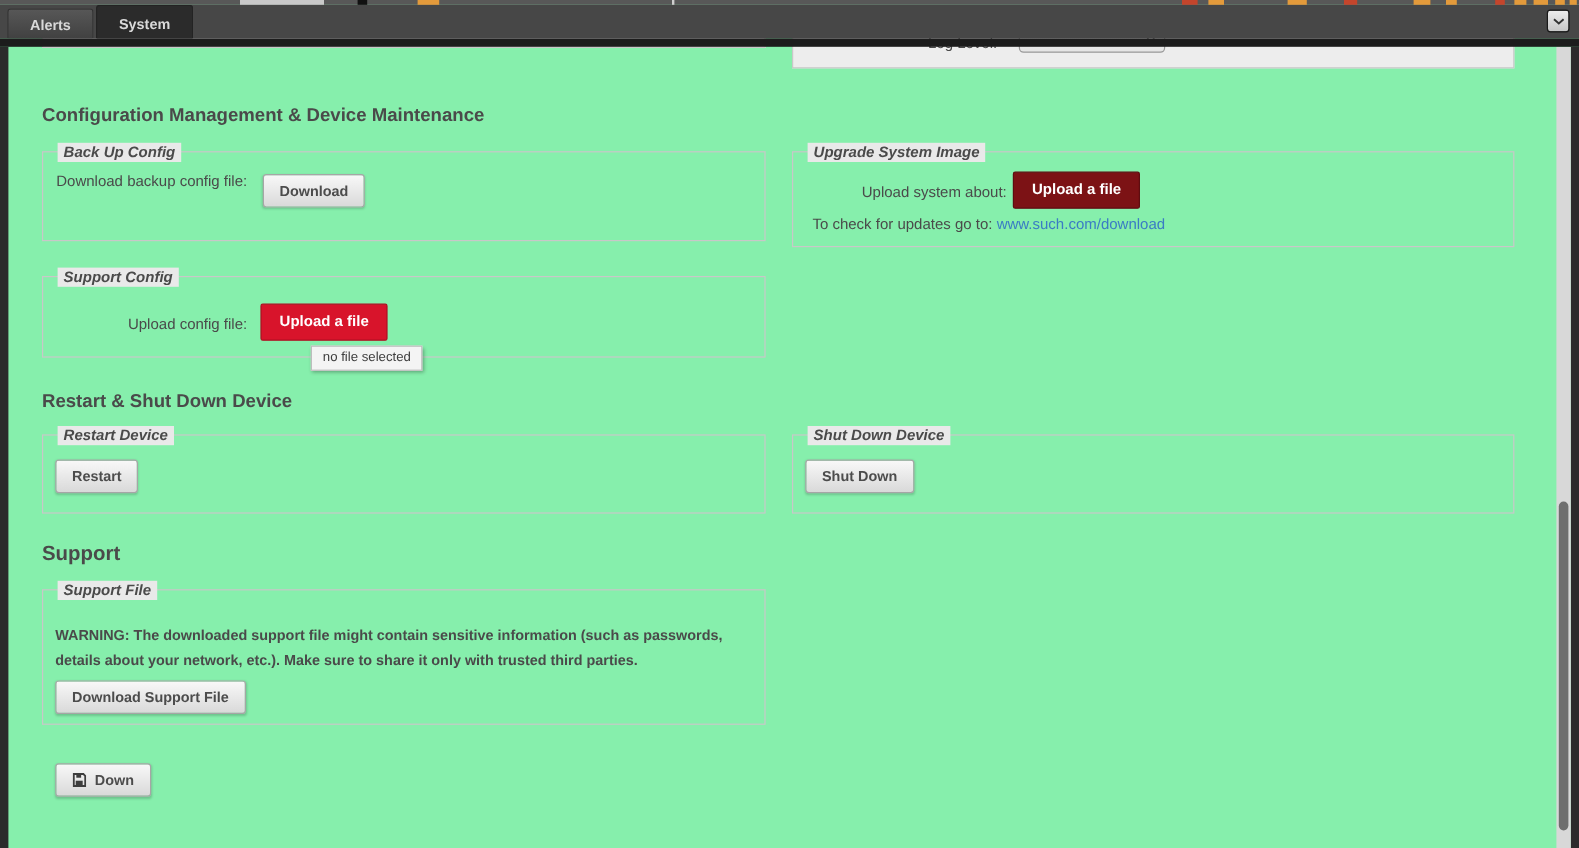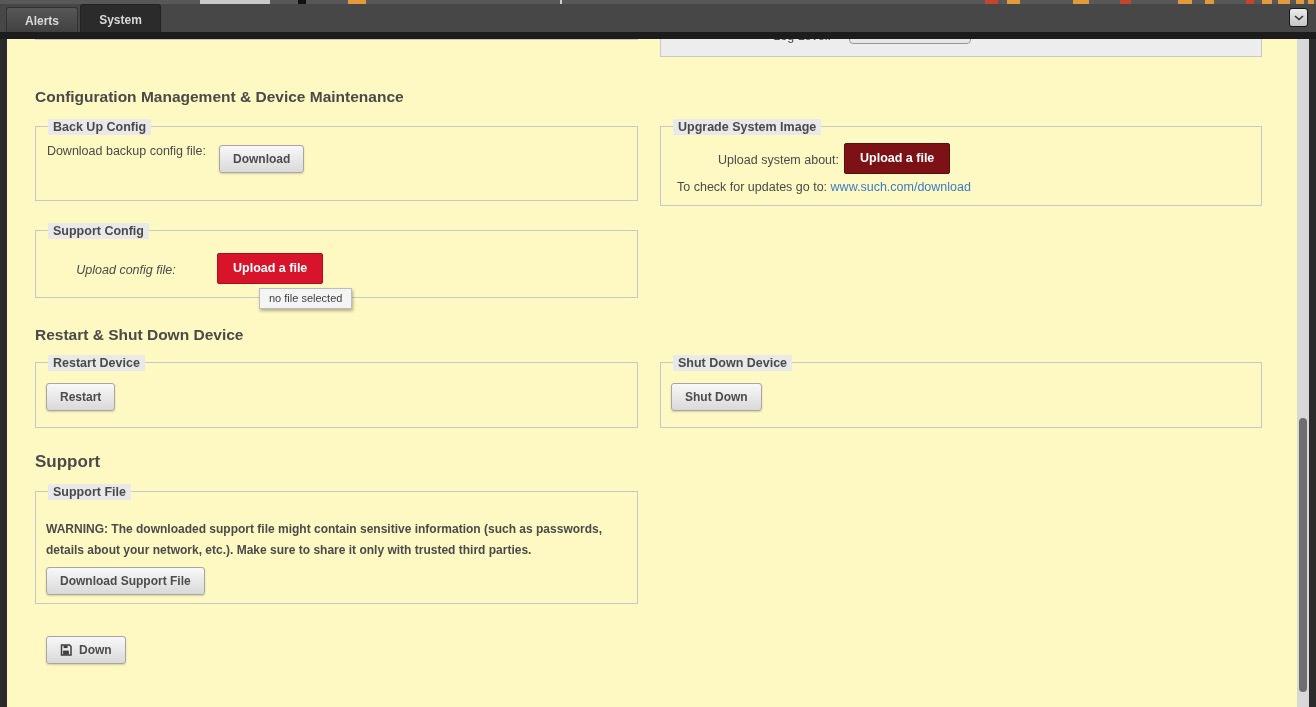--- a/index.html
+++ b/index.html
@@ -1,19 +1,19 @@
 <!DOCTYPE html>
 <html style="--accent_red: #d8142b; --accent_maroon: #7c1215; --link_blue: #3a7cc4;"><head>
 <meta charset="utf-8">
 <style>
   * { box-sizing: border-box; }
   body { margin:0; background:#000; }
   .screen {
     position:relative; width:1316px; height:707px; overflow:hidden;
-    background:#fef9c3; cursor:default;
+    background:#86efac; cursor:default;
     font-family:"Liberation Sans","DejaVu Sans",sans-serif; color:#4a4a4a;
   }
   
   .topstrip { position:absolute; top:0; left:0; width:1316px; height:4px; background:#585858; z-index:7; }
   .seg { position:absolute; top:0; height:4px; }
   
   .tabbar { position:absolute; top:4px; left:0; width:1316px; height:28px; background:#474747; z-index:6; }
   .tab { position:absolute; bottom:0; text-align:center; font-size:12px; font-weight:bold;
          color:#d9d9d9; border-radius:3px 3px 0 0; }
   .tab-inactive { left:6px; width:72px; height:25px; padding-top:6px;
@@ -38,32 +38,32 @@
          background:linear-gradient(#fbfbfb,#e4e4e4); border:1px solid #979797; border-radius:4px; cursor:pointer; }
   .loglevel-select svg { position:absolute; right:7px; bottom:7px; }
   
   .h-section { position:absolute; left:35px; margin:0; font-weight:bold; color:#4a4a4a; }
   #h-config  { top:88px;  font-size:15.5px; }
   #h-restart { top:326px; font-size:15.5px; }
   #h-support { top:452px; font-size:17px; }
   
   .fs { position:absolute; border:1px solid #c8c8c8; }
   .legend { position:absolute; top:-8px; left:12px; background:#e9e9e9; padding:0 5px;
-            font-size:12.5px; font-weight:bold; line-height:16px; white-space:nowrap; }
+            font-size:12.5px; font-weight:bold; line-height:16px; white-space:nowrap;font-style:italic; }
   #fs-backup   { left:35px;  top:126px; width:603px; height:75px; }
   #fs-upgrade  { left:660px; top:126px; width:602px; height:80px; }
   #fs-restore  { left:35px;  top:230px; width:603px; height:68px; }
   #fs-reset    { left:660px; top:230px; width:602px; height:68px; }
   #fs-restart  { left:35px;  top:362px; width:603px; height:66px; }
   #fs-shutdown { left:660px; top:362px; width:602px; height:66px; }
   #fs-supportfile { left:35px; top:491px; width:603px; height:113px; }
   .field-label { position:absolute; font-size:12.5px; color:#4a4a4a; line-height:21px; }
   #backup-label  { left:10px; top:14px; width:160px; text-align:right; }
   #upgrade-label { left:0;    top:23px; width:178px; text-align:right; }
-  #restore-label { left:10px; top:29px; width:160px; text-align:center;font-style:italic; }
+  #restore-label { left:10px; top:29px; width:160px; text-align:right; }
   #update-row { position:absolute; left:16px; top:53px; font-size:12.5px; }
   .link { color:var(--link_blue,#3a7cc4); text-decoration:none; cursor:pointer; }
   #warning { left:10px; top:27px; width:584px; font-size:12px; font-weight:bold; line-height:21px; }
   
   .btn { position:absolute; display:inline-flex; align-items:center; gap:7px;
          padding:6px 13px; font-family:inherit; font-size:12px; font-weight:bold; line-height:14px;
          color:#4c4c4c; background:linear-gradient(#f8f8f8,#d9d9d9);
          border:1px solid #a6a6a6; border-radius:3px; box-shadow:0 1px 2px rgba(0,0,0,0.18);
          cursor:pointer; white-space:nowrap; }
   .btn-red, .btn-maroon { padding:7px 15px; font-size:12.5px; line-height:15px; color:#fff;

